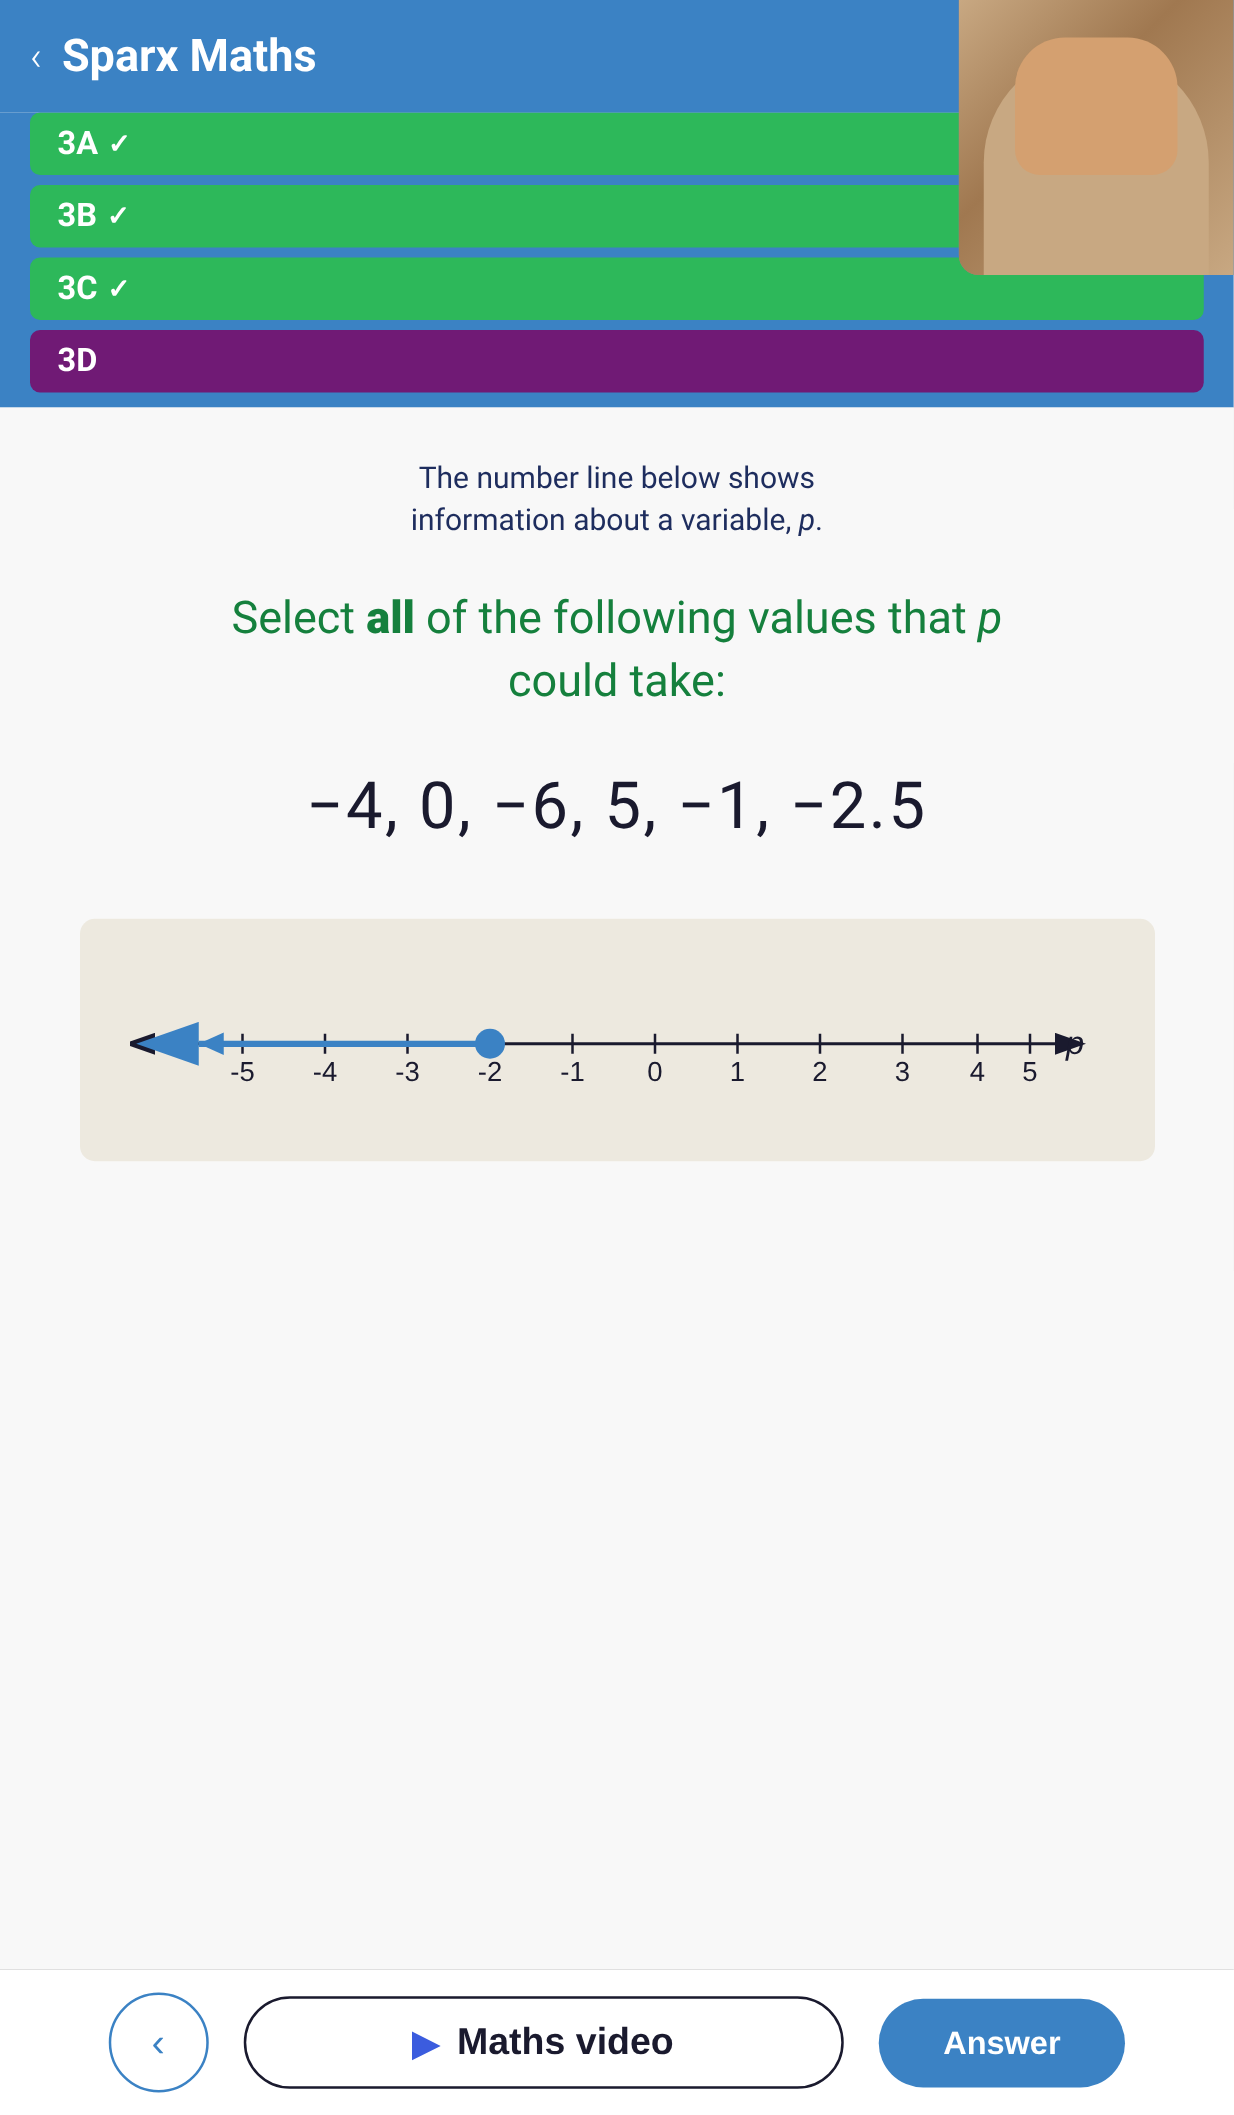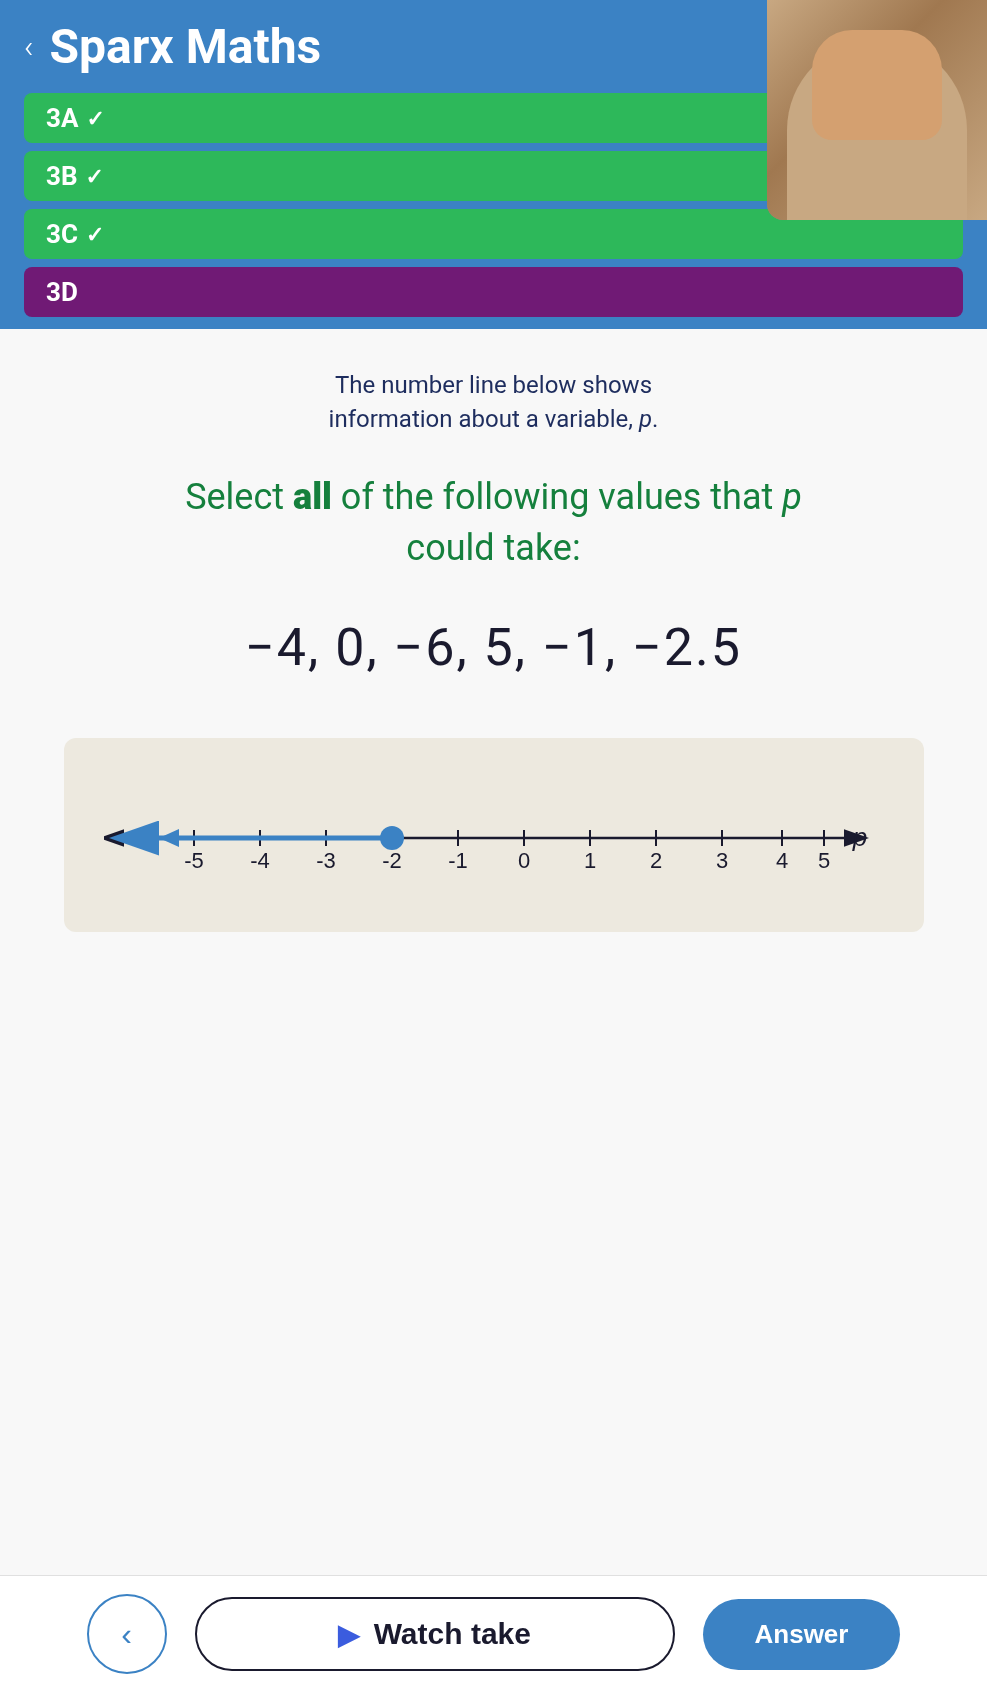--- a/index.html
+++ b/index.html
@@ -26,21 +26,21 @@
     }
     .back-btn {
       color: white;
       font-size: 32px;
       font-weight: 300;
       cursor: pointer;
       line-height: 1;
     }
     .header-title {
       color: white;
-      font-size: 48px;
+      font-size: 36px;
       font-weight: 700;
       flex: 1;
     }
     .header-score {
       color: white;
       font-size: 26px;
       font-weight: 500;
     }
 
     
@@ -382,18 +382,18 @@
   </div>
 
 </div>
 
 <div class="bottom-bar">
   <button class="prev-btn">
     <span>‹</span>
   </button>
   <button class="watch-video-btn">
     <span class="video-icon">▶</span>
-    <span>Watch take</span>
+    <span>Maths video</span>
   </button>
   <button class="answer-btn">
     <span>Answer</span>
   </button>
 </div>
 
 </body></html>

